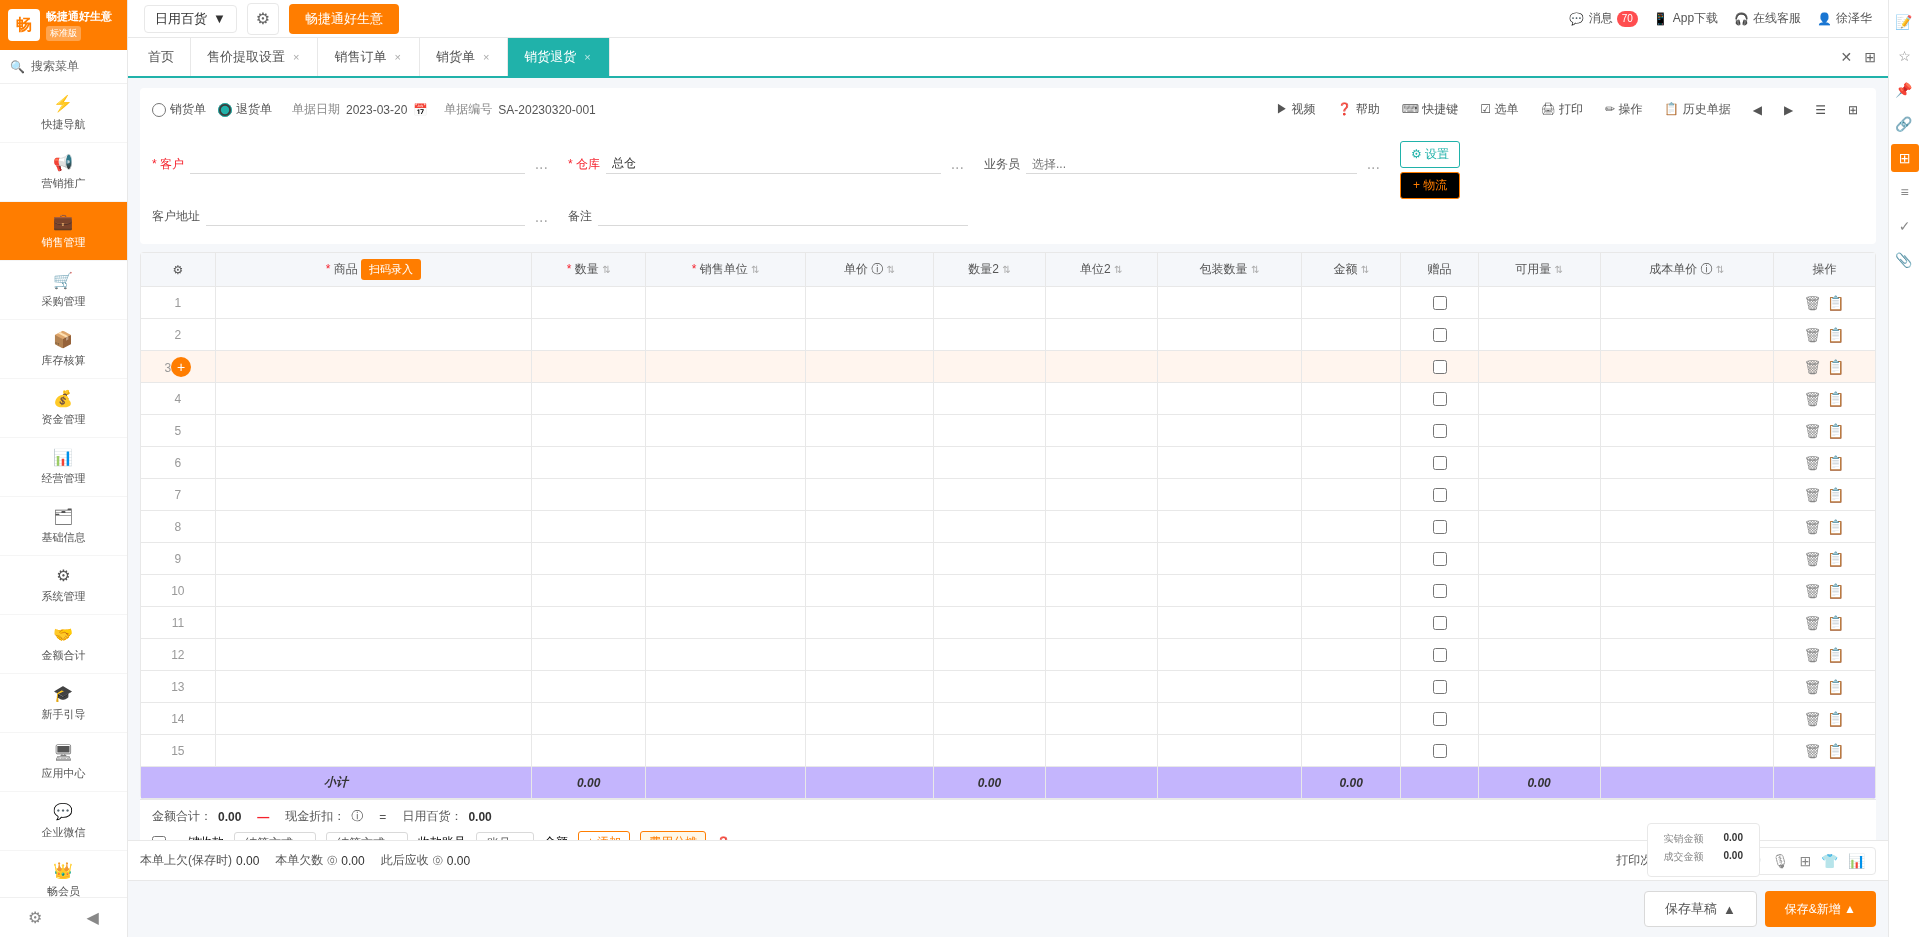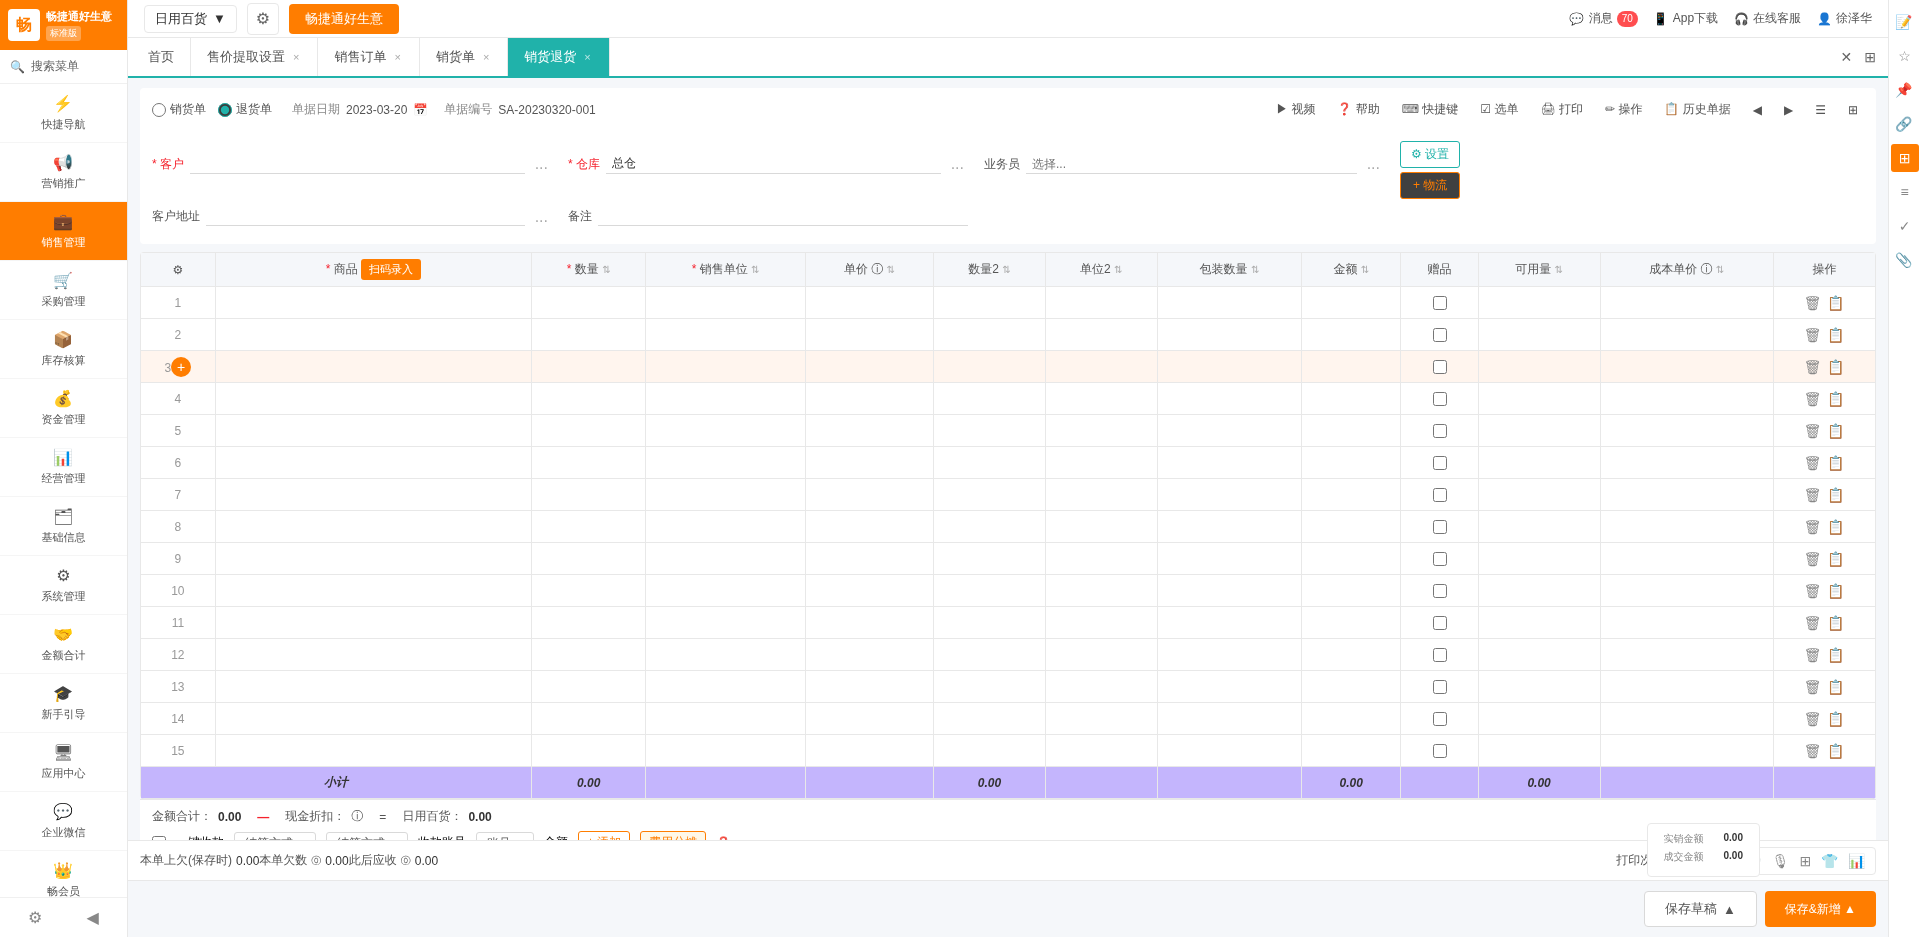--- a/index.html
+++ b/index.html
@@ -255,21 +255,21 @@
       cursor: pointer;
       border: 1px solid;
       white-space: nowrap;
     }
     .action-btn-primary {
       background: #fff;
       border-color: #20b2aa;
       color: #20b2aa;
     }
     .action-btn-orange {
-      background: #404040;
+      background: #000000;
       border-color: #ff7d00;
       color: #ff7d00;
     }
 
     
     .table-section {
       background: #fff;
       border-radius: 4px;
       overflow: hidden;
     }
@@ -475,21 +475,21 @@
     .status-bar {
       display: flex;
       align-items: center;
       justify-content: space-between;
       background: #fff;
       padding: 0 12px;
       height: 40px;
       border-top: 1px solid #e8e8e8;
       flex-shrink: 0;
     }
-    .status-bar-left { display: flex; font-size: 12px; color: #555; align-items: flex-end; }
+    .status-bar-left { display: flex; gap: 16px; font-size: 12px; color: #555; align-items: flex-end; }
     .status-bar-right { display: flex; align-items: center; gap: 8px; }
 
     .print-info { font-size: 12px; color: #555; }
 
     
     .bottom-toolbar {
       display: flex;
       align-items: center;
       gap: 4px;
       background: #fff;

